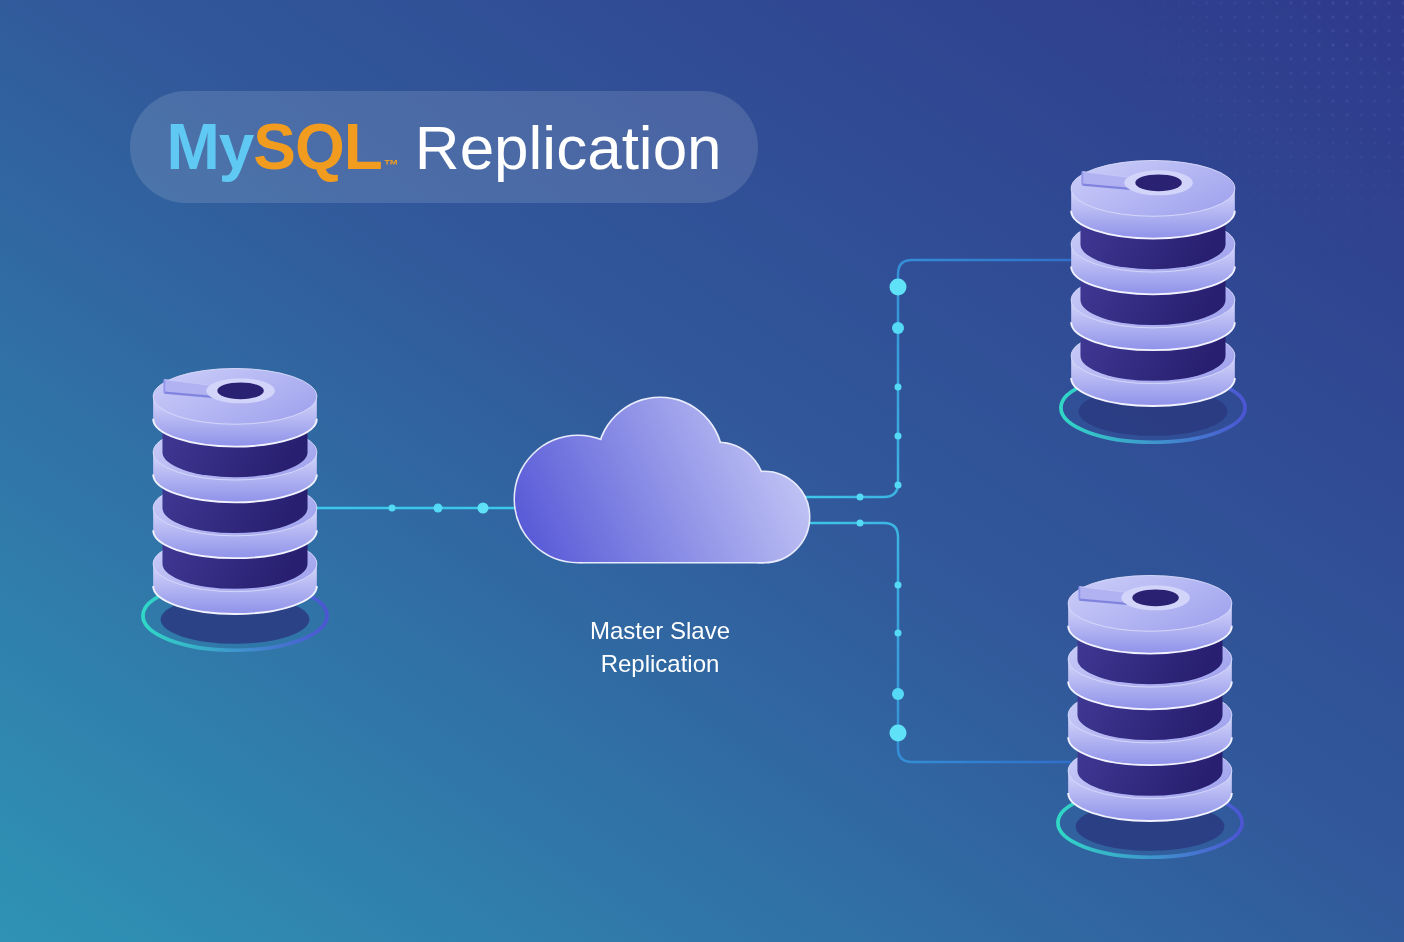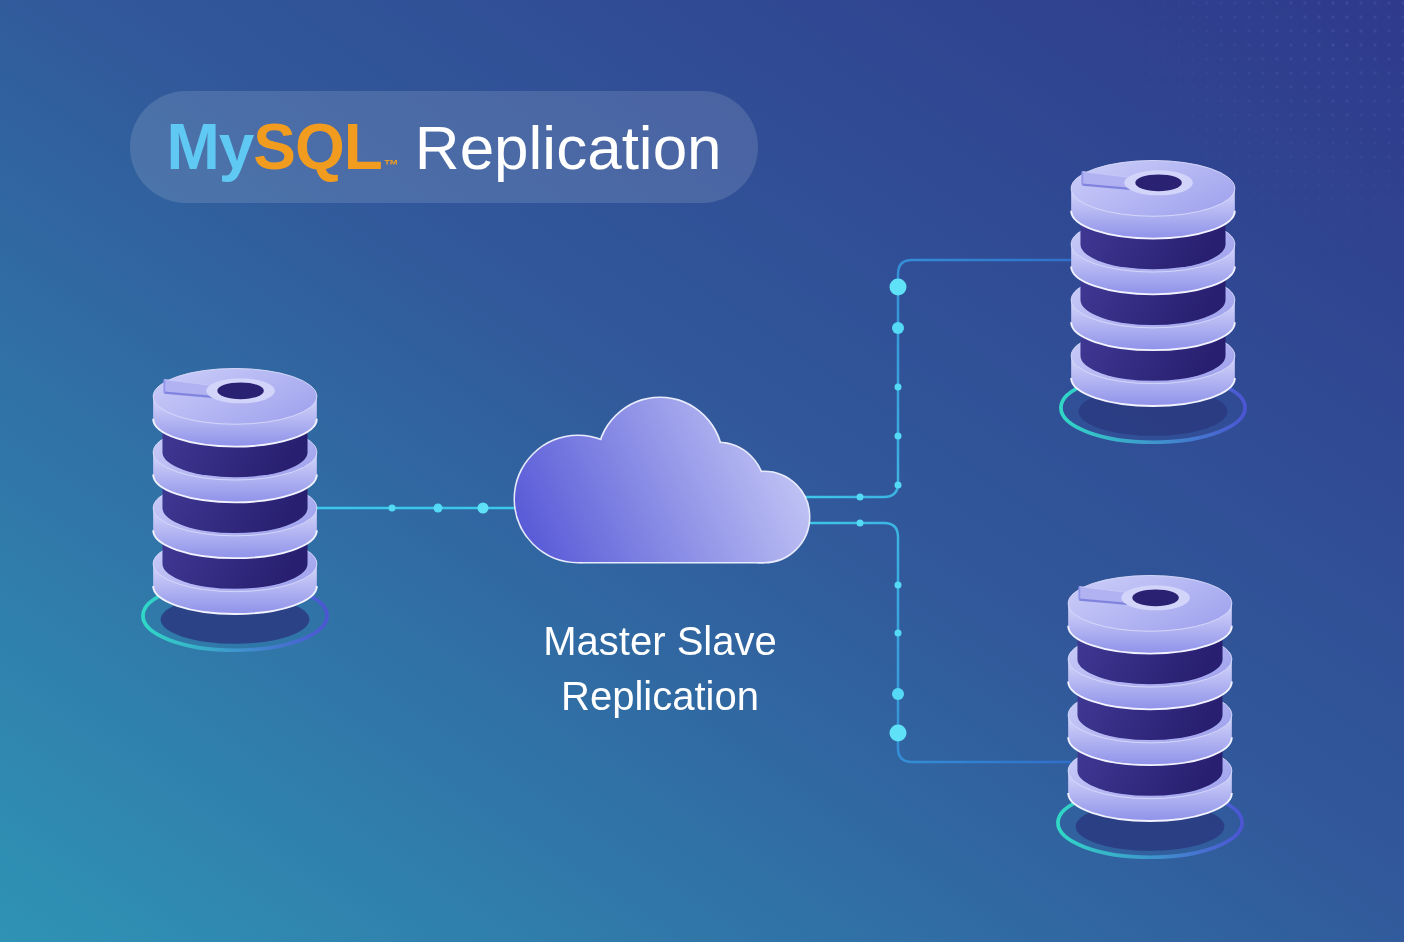--- a/index.html
+++ b/index.html
@@ -17,21 +17,21 @@
     border-radius:56px;background:var(--pill-background,rgba(255,255,255,0.13));
     display:flex;align-items:center;justify-content:center;
   }
   .brand-primary{font-size:64px;font-weight:700;color:var(--brand-cyan,#5FC9F3);letter-spacing:-1px;}
   .brand-secondary{font-size:64px;font-weight:700;color:var(--brand-orange,#F29C1F);letter-spacing:-1px;text-align:right;}
   .trademark{font-size:15px;font-weight:700;color:var(--brand-orange,#F29C1F);transform:translateY(17px);margin:0 16px 0 2px;}
   .product-name{font-size:62px;font-weight:400;color:var(--title-text,#FFFFFF);}
   .cloud-label{
     position:absolute;left:470px;top:614px;width:380px;
     text-align:center;color:var(--title-text,#FFFFFF);
-    font-size:40px;font-weight:500;line-height:1.38;
+    font-size:24px;font-weight:500;line-height:1.38;
   }
 </style>
 </head>
 <body>
 
 <div class="stage">
 
   <svg class="diagram-svg" viewBox="0 0 1404 942" xmlns="http://www.w3.org/2000/svg">
     <defs>
       <linearGradient id="discTop" x1="0" y1="0" x2="1" y2="0.7">

